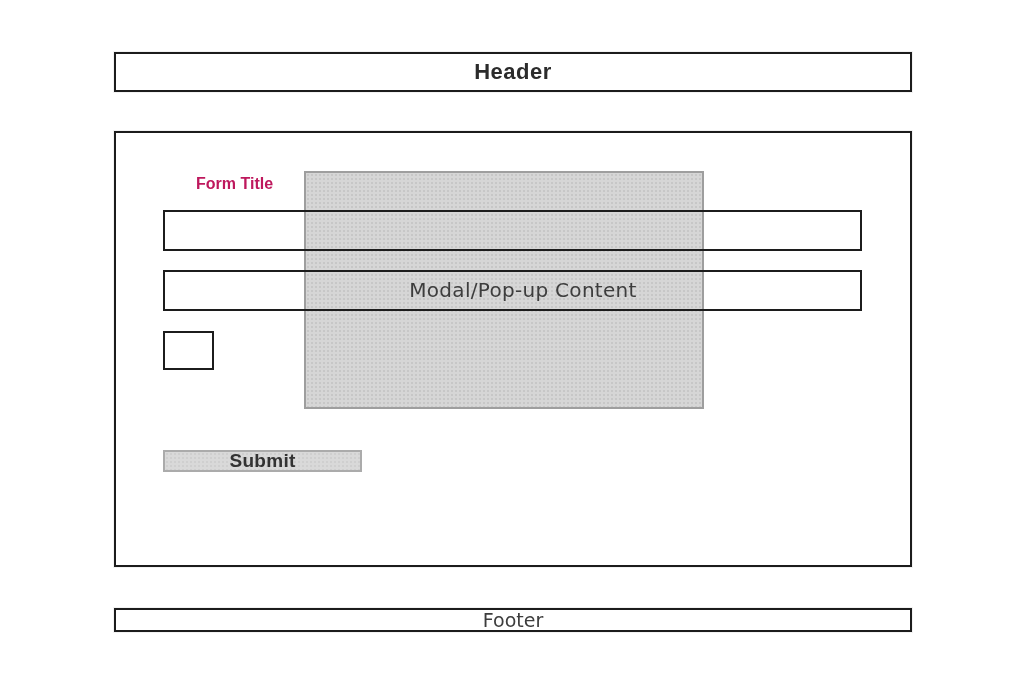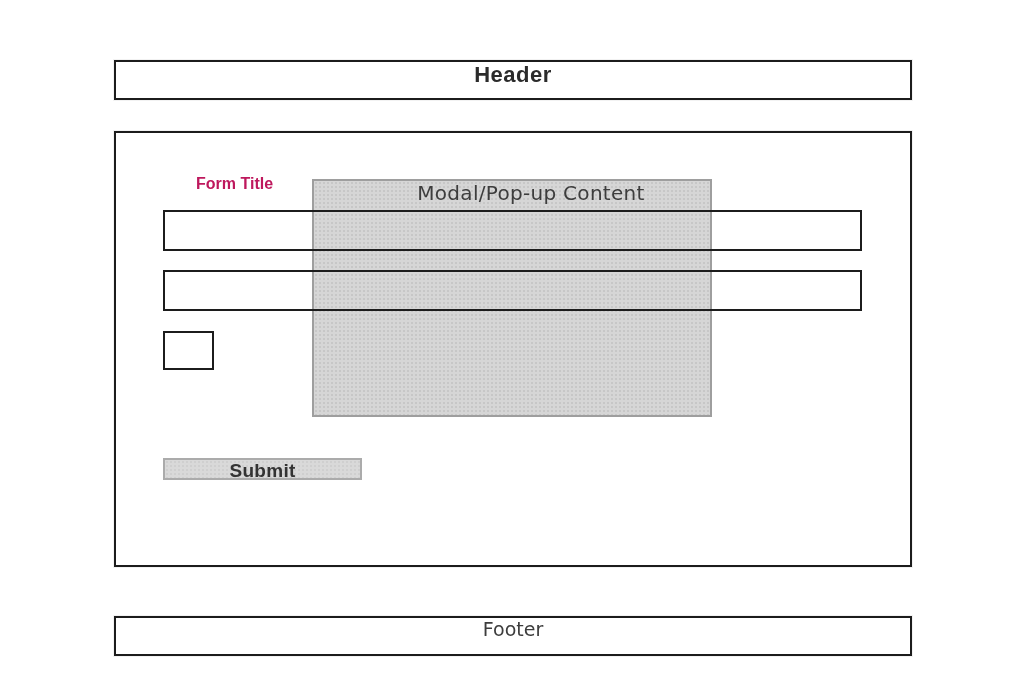--- a/index.html
+++ b/index.html
@@ -18,43 +18,43 @@
   html,body{background:#e8e8e8;}
   #screen{
     position:relative;
     width:1024px;height:700px;
     background:var(--page_bg);
     overflow:hidden;
     font-family:"Liberation Sans", sans-serif;
     margin:0 auto;
   }
   .abs{position:absolute;}
-  .flexc{display:flex;justify-content:center;margin-top:8px;}
+  .flexc{display:flex;align-items:center;justify-content:center;}
 
   
   .frame-box{
     border:2.5px solid var(--line_dark);
     background:var(--page_bg);
     box-shadow:0 0 0 1px rgba(0,0,0,0.05);
   }
   .header-box{left:114px;top:52px;width:798px;height:40px;}
   .header-box span{
     font-size:22px;font-weight:bold;color:var(--text_dark);
     letter-spacing:0.5px;
   }
   .main-box{left:114px;top:131px;width:798px;height:436px;}
-  .footer-box{left:114px;top:608px;width:798px;height:40px;}
+  .footer-box{left:114px;top:608px;width:798px;height:24px;}
   .footer-box span{
     font-family:"DejaVu Sans", sans-serif;
     font-size:19px;color:var(--text_gray);
   }
 
   
   .modal{
-    left:312px;top:171px;width:400px;height:238px;
+    left:304px;top:171px;width:400px;height:238px;
     z-index:1;
     background-color:var(--modal_fill);
     background-image:radial-gradient(circle, var(--modal_dot) 0.8px, transparent 1px);
     background-size:4px 4px;
     border:2px solid var(--modal_border);
     padding-left:38px;
   }
   .modal span{
     font-family:"DejaVu Sans", sans-serif;
     font-size:20px;color:var(--text_gray);

